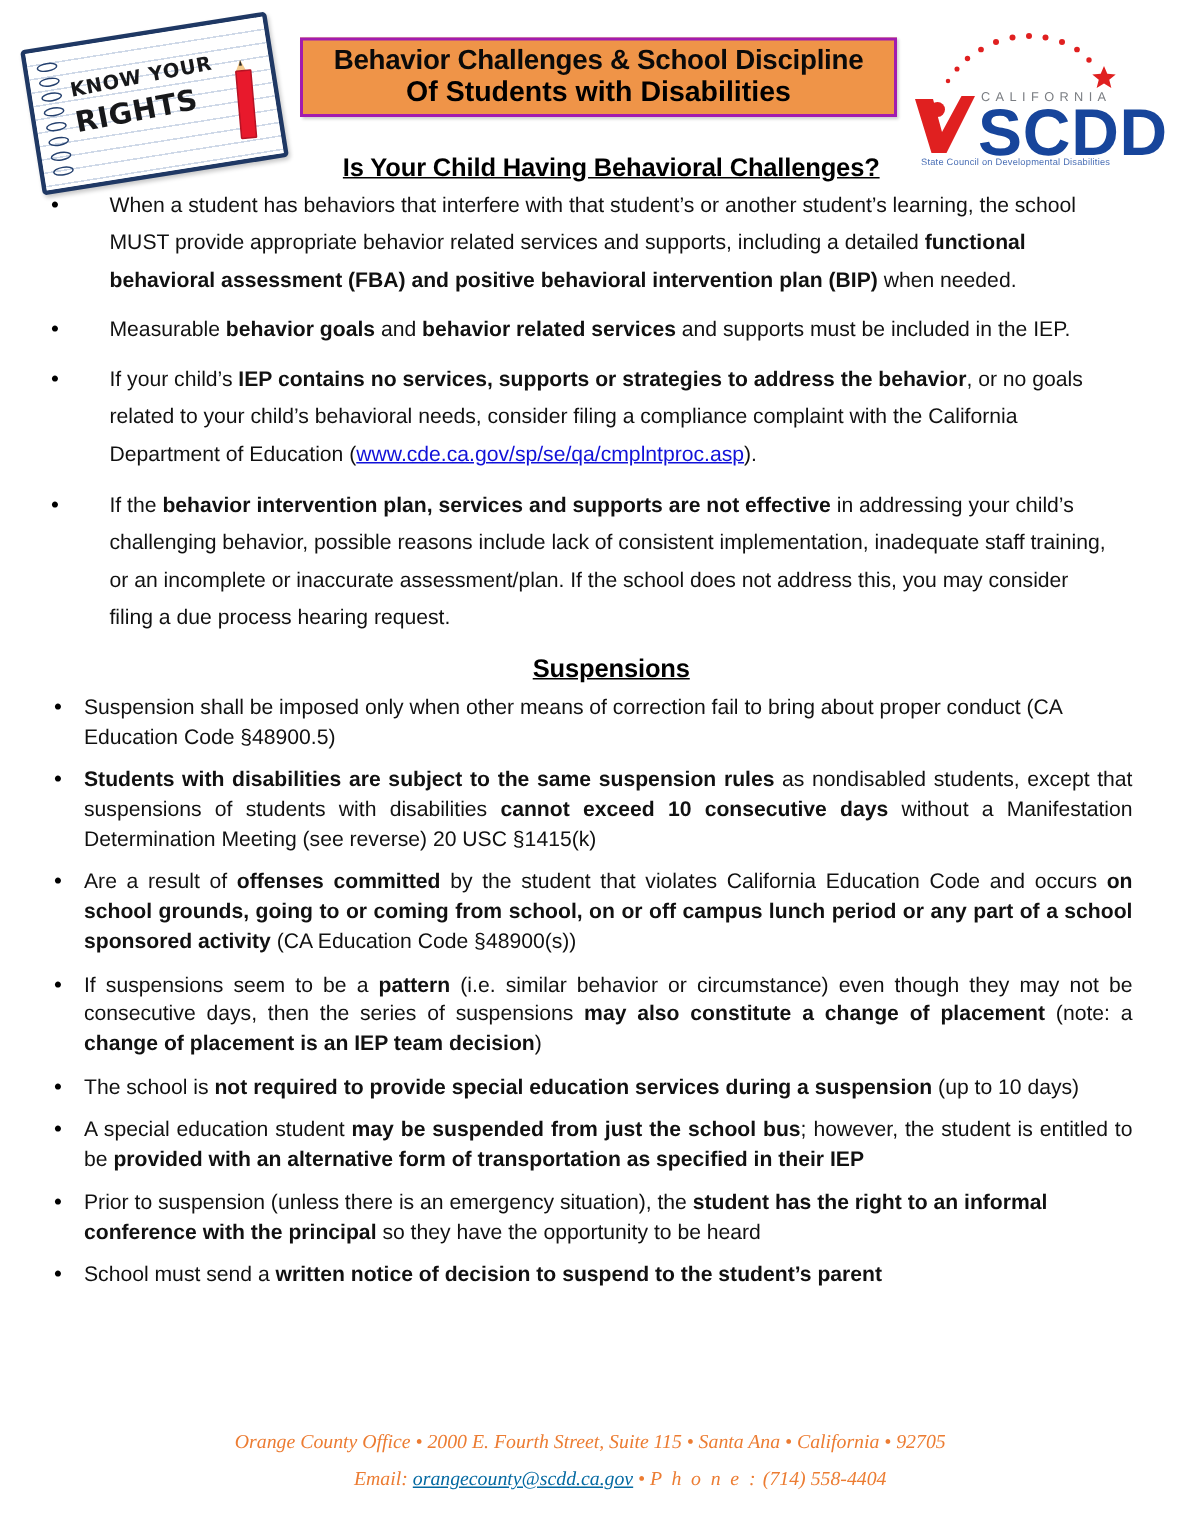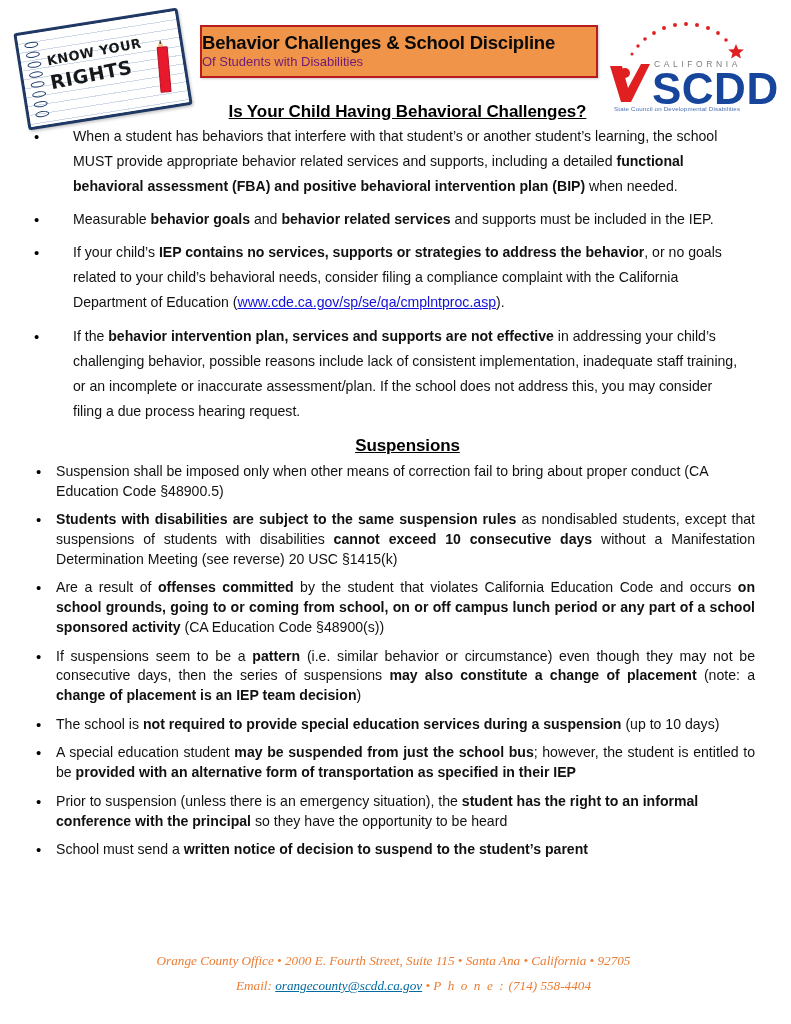--- a/index.html
+++ b/index.html
@@ -127,41 +127,42 @@
   }
 
   
   .title-box {
     position: absolute;
     left: 200px;
     top: 25px;
     width: 398px;
     height: 53px;
     background: #ef9448;
-    border: 2px solid #b91c1c;
+    border: 2px solid #a21caf;
     box-sizing: border-box;
     display: flex;
     flex-direction: column;
+    align-items: center;
     justify-content: center;
     box-shadow: 1px 1px 2px rgba(0,0,0,0.2);
   }
   .title-box .t1 {
     font-family: "Liberation Sans", sans-serif;
     font-size: 18.5px;
     font-weight: 700;
     color: #0a0a0a;
     line-height: 1.1;
     letter-spacing: -0.2px;
     white-space: nowrap;
   }
   .title-box .t2 {
     font-family: "Liberation Sans", sans-serif;
-    font-size: 13px;
-    font-weight: 400;
-    color: #701a75;
+    font-size: 19px;
+    font-weight: 700;
+    color: #000000;
     line-height: 1.15;
     margin-top: 1px;
     white-space: nowrap;
   }
 
   
   .scdd-logo {
     position: absolute;
     left: 600px;
     top: 18px;

